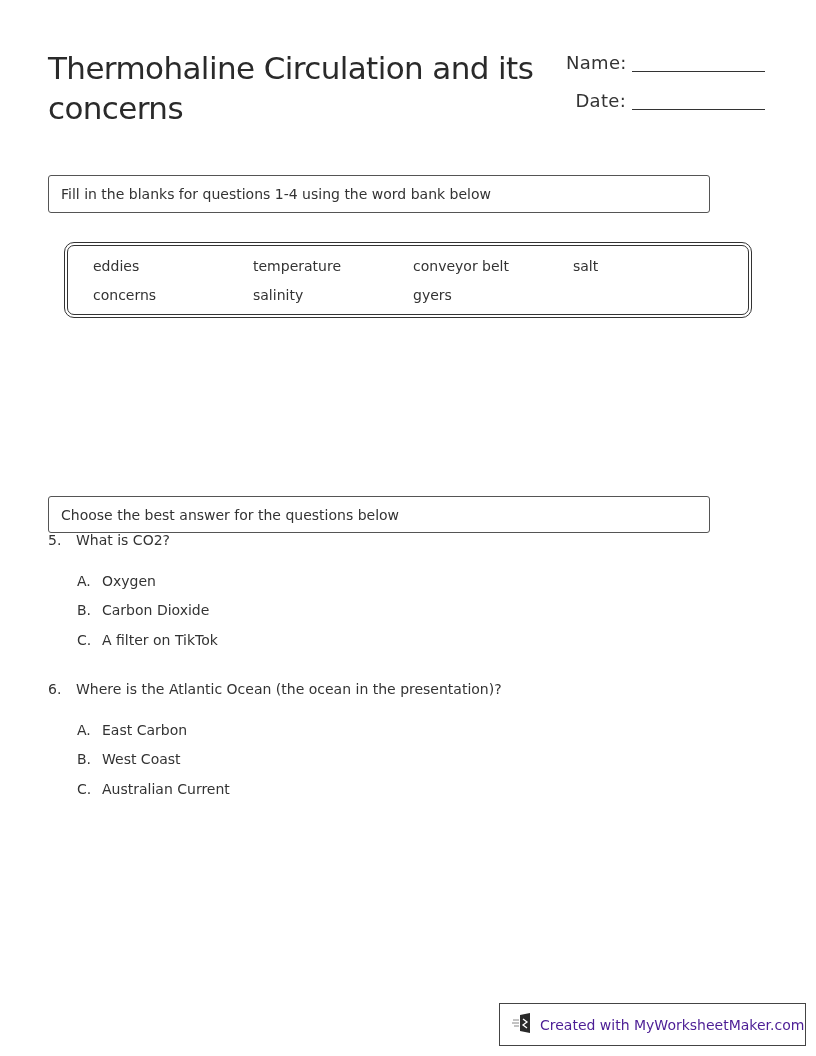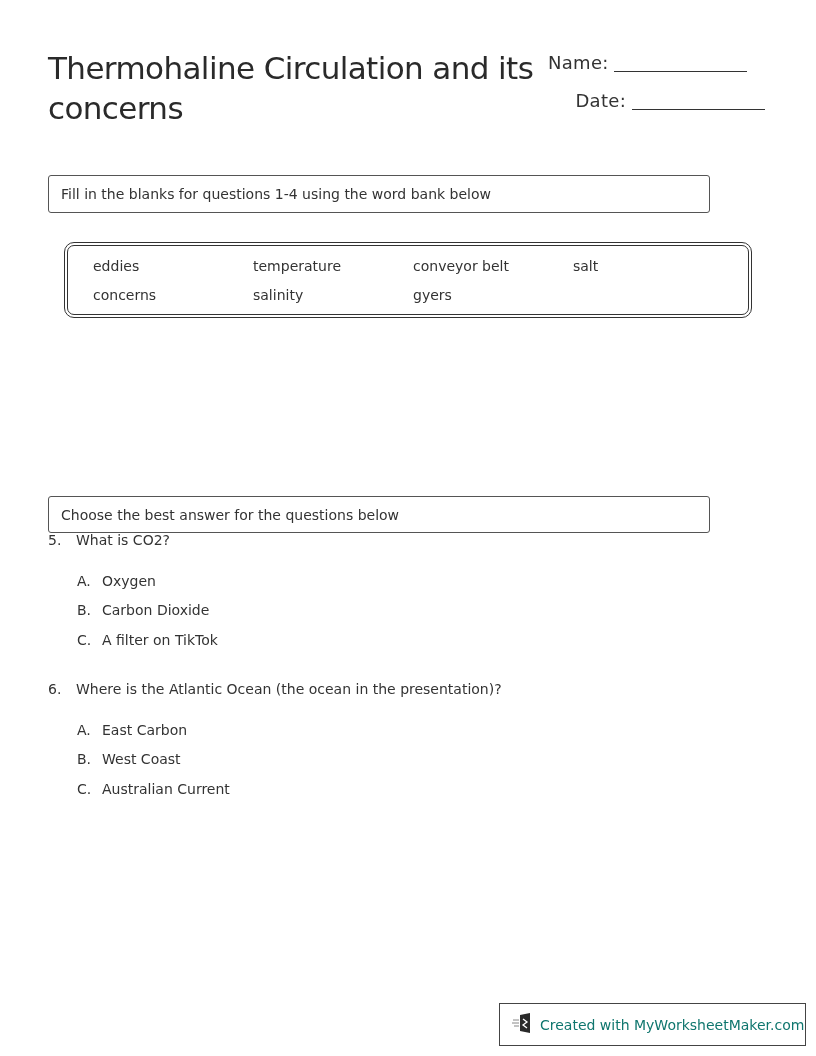--- a/index.html
+++ b/index.html
@@ -31,28 +31,28 @@
     .q-num { position: absolute; left: 0; }
     .q-text { position: absolute; left: 28px; white-space: nowrap; }
     .option { position: absolute; left: 77px; font-size: 14px; color: #333; white-space: nowrap; }
     .opt-letter { position: absolute; left: 0; }
     .opt-text { position: absolute; left: 25px; }
     .footer {
       position: absolute; left: 499px; top: 1003px; width: 307px; height: 43px;
       box-sizing: border-box; border: 1.3px solid #444;
       display: flex; align-items: center; padding-left: 12px;
     }
-    .footer-text { font-size: 14px; color: #0f766e; margin-left: 6px; white-space: nowrap; }
+    .footer-text { font-size: 14px; color: #4c1d95; margin-left: 6px; white-space: nowrap; }
   </style>
 </head>
 <body>
 
 <div class="title">Thermohaline Circulation and its concerns</div>
 
-<div class="meta-row" style="left:548px; top:52px;justify-content:flex-end;">
+<div class="meta-row" style="left:566px; top:52px;justify-content:flex-end;">
   <span class="meta-label">Name:</span>
   <span class="meta-line"></span>
 </div>
 <div class="meta-row" style="left:566px; top:90px;">
   <span class="meta-label">Date:</span>
   <span class="meta-line"></span>
 </div>
 
 <div class="instruction" style="top:175px; height:38px;">
   <span>Fill in the blanks for questions 1-4 using the word bank below</span>

